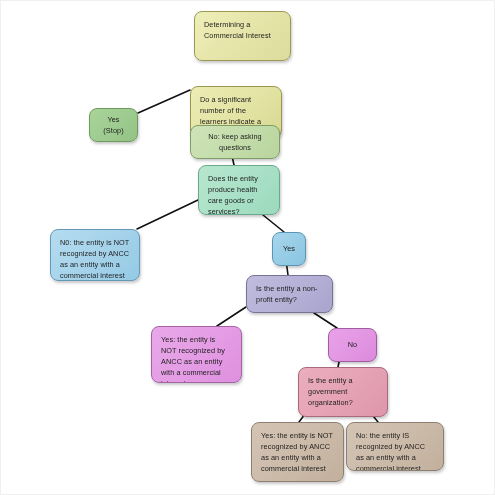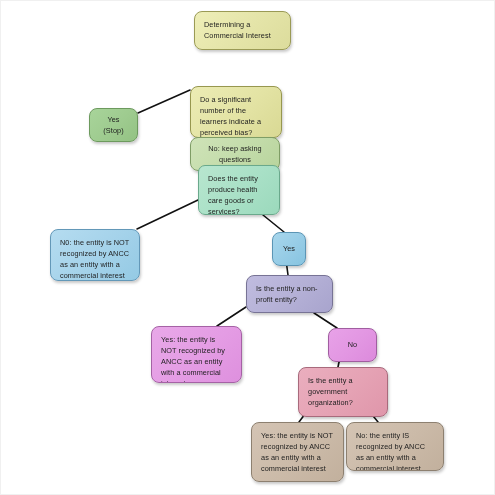--- a/index.html
+++ b/index.html
@@ -47,21 +47,21 @@
     justify-content: center;
     padding: 16px;
     text-align: center;
   }
 
   
   .n-title   { background: linear-gradient(135deg,#eeeeb8 0%,#e4e4a8 55%,#dcdc9c 100%); border-color:#9a9a55; }
   .n-quest1  { background: linear-gradient(135deg,#ececb4 0%,#e3e3a4 55%,#d9d994 100%); border-color:#97974f; }
   .n-greenlt { background: linear-gradient(135deg,#cfe3b8 0%,#c3dcaa 55%,#b8d49d 100%); border-color:#7f9d66; }
   .n-green   { background: linear-gradient(135deg,#a8d49a 0%,#9ecb8f 55%,#93c283 100%); border-color:#6d9a5e; }
-  .n-mint    { background: linear-gradient(135deg,#b8e6cf 0%,#a8e0c6 55%,#9bd9bc 100%); border-color:#6aa98c;border-radius:7px; }
+  .n-mint    { background: linear-gradient(135deg,#b8e6cf 0%,#a8e0c6 55%,#9bd9bc 100%); border-color:#6aa98c; }
   .n-blue    { background: linear-gradient(135deg,#a8d6ec 0%,#96cce6 55%,#87c4e0 100%); border-color:#5b95b5; }
   .n-bluelt  { background: linear-gradient(135deg,#b5dcf0 0%,#a4d2ea 55%,#94cae4 100%); border-color:#6398b8; }
   .n-purple  { background: linear-gradient(135deg,#c0bcdf 0%,#b4b0d6 55%,#a8a4cd 100%); border-color:#777395; }
   .n-magenta { background: linear-gradient(135deg,#e8a8e8 0%,#e49ce4 55%,#de90de 100%); border-color:#a562a5; }
   .n-magsm   { background: linear-gradient(135deg,#e8a2e8 0%,#e296e2 55%,#dc8adc 100%); border-color:#a05ea0; }
   .n-pink    { background: linear-gradient(135deg,#eaaebe 0%,#e5a2b4 55%,#df96aa 100%); border-color:#a86a7c; }
   .n-tan     { background: linear-gradient(135deg,#d4c4b4 0%,#cbbaa8 55%,#c2b09d 100%); border-color:#8d8070; }
 </style>
 </head>
 <body>
@@ -77,24 +77,24 @@
         <line x1="262" y1="214" x2="283" y2="231" stroke="#111111"></line>
         <line x1="285" y1="259" x2="287" y2="274" stroke="#111111"></line>
         <line x1="245" y1="306" x2="216" y2="325" stroke="#111111"></line>
         <line x1="313" y1="312" x2="336" y2="327" stroke="#111111"></line>
         <line x1="338" y1="361" x2="337" y2="366" stroke="#111111"></line>
         <line x1="310" y1="405" x2="298" y2="421" stroke="#111111"></line>
         <line x1="364" y1="405" x2="377" y2="421" stroke="#111111"></line>
       </g>
   </svg>
 
-  <div class="node n-title" style="left: 193px; top: 10px; width: 97px; height: 39px;">Determining a Commercial Interest</div>
+  <div class="node n-title" style="left: 193px; top: 10px; width: 97px; height: 50px;">Determining a Commercial Interest</div>
   <div class="node n-quest1" style="left: 189px; top: 63px; width: 92px; height: 52px; margin-top: 22px;">Do a significant number of the learners indicate a perceived bias?</div>
   <div class="node n-green center" style="left: 88px; top: 107px; width: 49px; height: 33px;">Yes (Stop)</div>
-  <div class="node n-greenlt center" style="left: 189px; top: 124px; width: 90px; height: 31px; margin-top: 12px;">No: keep asking questions</div>
+  <div class="node n-greenlt center" style="left: 189px; top: 124px; width: 90px; height: 31px;">No: keep asking questions</div>
   <div class="node n-mint" style="left: 197px; top: 164px; width: 82px; height: 50px;">Does the entity produce health care goods or services?</div>
   <div class="node n-bluelt" style="left: 49px; top: 228px; width: 90px; height: 52px;">N0: the entity is NOT recognized by ANCC as an entity with a commercial interest</div>
   <div class="node n-blue center" style="left: 271px; top: 231px; width: 33px; height: 28px;">Yes</div>
   <div class="node n-purple" style="left: 245px; top: 274px; width: 87px; height: 38px;">Is the entity a non-profit entity?</div>
   <div class="node n-magenta" style="left: 150px; top: 325px; width: 91px; height: 57px;">Yes: the entity is NOT recognized by ANCC as an entity with a commercial interest</div>
   <div class="node n-magsm center" style="left: 327px; top: 327px; width: 49px; height: 34px;">No</div>
   <div class="node n-pink" style="left: 297px; top: 366px; width: 90px; height: 50px;">Is the entity a government organization?</div>
   <div class="node n-tan" style="left: 250px; top: 421px; width: 93px; height: 60px;">Yes: the entity is NOT recognized by ANCC as an entity with a commercial interest</div>
   <div class="node n-tan" style="left: 345px; top: 421px; width: 98px; height: 49px;">No: the entity IS recognized by ANCC as an entity with a commercial interest</div>
 

